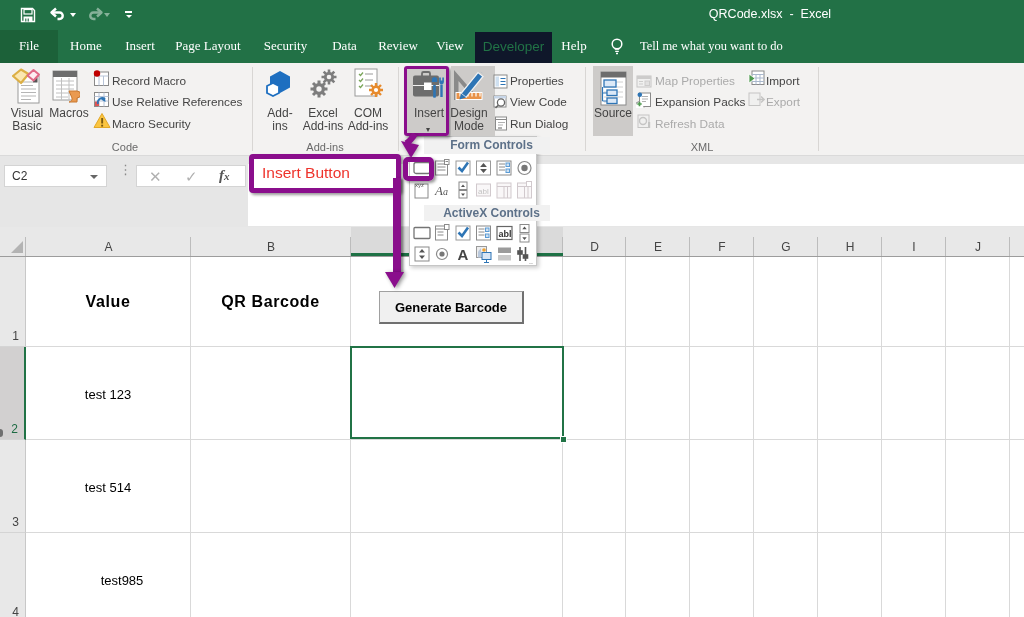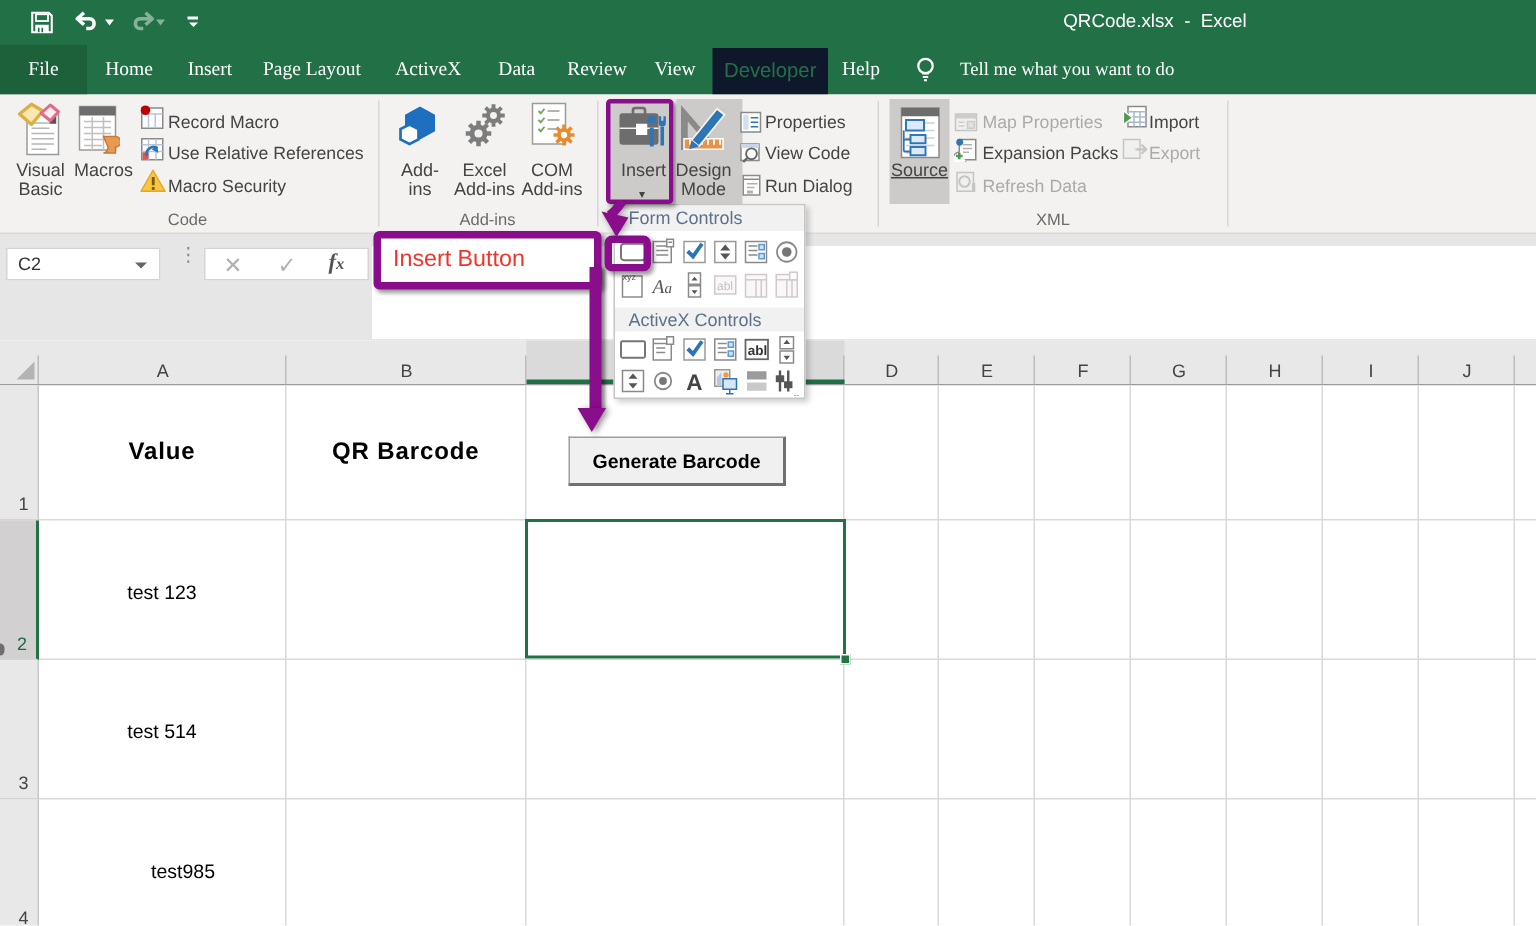--- a/index.html
+++ b/index.html
@@ -31,21 +31,21 @@
   #colhdr { left:0; top:227px; width:1024px; height:30px; background:#e8e8e8; border-bottom:1px solid #9c9c9c; }
   .colcell { top:0; height:29px; font-size:12px; color:#444; text-align:center; line-height:40px; }
   .csep { top:10px; height:19px; width:1px; background:#bcbcbc; }
   #grid { left:0; top:257px; width:1024px; height:360px; background:#fff; }
   .rowhdr { left:0; width:26px; background:#e8e8e8; border-right:1px solid #c8c8c8; border-bottom:1px solid #d4d4d4; font-size:12px; color:#444; display:flex; align-items:flex-end; justify-content:flex-end; padding-right:6px; padding-bottom:3px; }
   .vline { top:0; width:1px; height:360px; background:#d9d9d9; }
   .hline { left:26px; width:998px; height:1px; background:#d9d9d9; }
   .celltxt { font-size:13px; color:#000; text-align:center; }
   
   #popup { left:409px; top:136px; width:128px; height:130px; background:#fff; border:1px solid #c6c6c6; box-shadow:2px 2px 4px rgba(0,0,0,.2); }
-  .phead { left:0; width:126px; height:17px; background:#f1f1f1; color:#5d7189; font-weight:normal; font-size:12px; line-height:17px; padding-left:9px; }
+  .phead { left:14px; width:126px; height:17px; background:#f1f1f1; color:#5d7189; font-weight:bold; font-size:12px; line-height:17px; padding-left:9px;text-align:center; }
   
   .pbox { border:4px solid #8a0e8c; border-radius:6px; box-shadow:2px 2px 3px rgba(0,0,0,.4); }
 </style>
 </head>
 <body>
 <div id="titlebar">
   <svg style="position:absolute;left:20px;top:7px;" width="16" height="16" viewBox="0 0 16 16">
     <path d="M1.5 1.5 h11 l2 2 v11 h-13 z" fill="none" stroke="#fff" stroke-width="1.4"></path>
     <rect x="4" y="2.5" width="8" height="4.5" fill="none" stroke="#fff" stroke-width="1.2"></rect>
     <path d="M3.5 9.5 h9 v5 h-9 z M5.5 11.5 v3 M8 11.5 v3" fill="#fff" stroke="#216943" stroke-width="0"></path>
@@ -64,21 +64,21 @@
   <div style="left:125px;top:11px;width:7px;height:1.6px;background:#fff;"></div>
   <div style="left:125.5px;top:15px;width:0;height:0;border-left:3px solid transparent;border-right:3px solid transparent;border-top:3.8px solid #fff;"></div>
   <div style="left:640px;top:0;width:260px;height:30px;color:#fff;font-size:12.5px;line-height:29px;text-align:center;">QRCode.xlsx &nbsp;-&nbsp; Excel</div>
 </div>
 <div id="tabbar">
   <div id="filetab"></div>
   <div class="tab" style="left:12px;width:34px;">File</div>
   <div class="tab" style="left:65px;width:42px;">Home</div>
   <div class="tab" style="left:122px;width:36px;">Insert</div>
   <div class="tab" style="left:170px;width:76px;">Page Layout</div>
-  <div class="tab" style="left:258px;width:55px;">ActiveX</div>
+  <div class="tab" style="left:258px;width:55px;">Security</div>
   <div class="tab" style="left:329px;width:31px;">Data</div>
   <div class="tab" style="left:377px;width:42px;">Review</div>
   <div class="tab" style="left:434px;width:32px;">View</div>
   <div id="devtab">Developer</div>
   <div class="tab" style="left:558px;width:32px;">Help</div>
   <svg style="position:absolute;left:608px;top:7px;" width="18" height="20" viewBox="0 0 18 20">
     <circle cx="9" cy="7" r="4.8" fill="none" stroke="#fff" stroke-width="1.5"></circle>
     <path d="M6.8 12 h4.4 M7.2 14.3 h3.6 M8 16.5 h2" stroke="#fff" stroke-width="1.3" fill="none"></path>
   </svg>
   <div class="tab" style="left:640px;width:200px;text-align:left;font-size:12.5px;">Tell me what you want to do</div>
@@ -245,21 +245,21 @@
   <div class="graybg" style="left:407px;top:6px;width:39px;height:64px;"></div>
   <div class="btxt" style="left:404px;top:44px;width:50px;">Insert</div>
   <div class="btxt" style="left:422px;top:60px;width:12px;color:#444;font-size:8px;">▾</div>
   <div class="graybg" style="left:451px;top:3px;width:44px;height:70px;"></div>
   <div class="btxt" style="left:444px;top:44px;width:50px;">Design<br>Mode</div>
   <div class="stxt" style="left:510px;top:11px;">Properties</div>
   <div class="stxt" style="left:510px;top:32px;">View Code</div>
   <div class="stxt" style="left:510px;top:54px;">Run Dialog</div>
   
   <div class="graybg" style="left:593px;top:3px;width:40px;height:70px;"></div>
-  <div class="btxt" style="left:588px;top:44px;width:50px;text-decoration:underline;">Source</div>
+  <div class="btxt" style="left:588px;top:44px;width:50px;">Source</div>
   <div class="stxt gray" style="left:655px;top:11px;">Map Properties</div>
   <div class="stxt" style="left:655px;top:32px;">Expansion Packs</div>
   <div class="stxt gray" style="left:655px;top:54px;">Refresh Data</div>
   <div class="stxt" style="left:766px;top:11px;">Import</div>
   <div class="stxt gray" style="left:766px;top:32px;">Export</div>
 </div>
 <div id="fbar">
   <div id="namebox">C2<div style="right:8px;top:9px;width:0;height:0;border-left:4px solid transparent;border-right:4px solid transparent;border-top:4.5px solid #666;"></div></div>
   <div style="left:119px;top:11px;width:3px;height:17px;color:#8a8a8a;font-size:13px;line-height:6px;letter-spacing:0;">⋮</div>
   <div id="fxbox">

